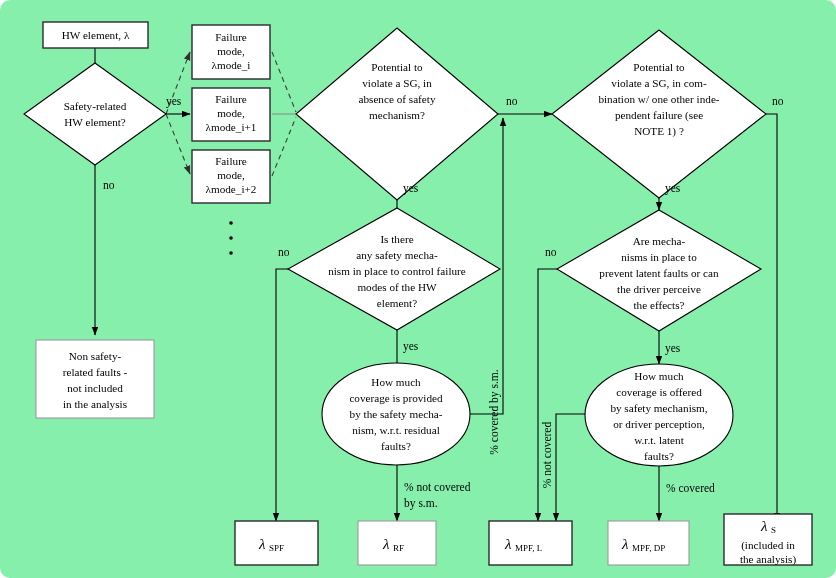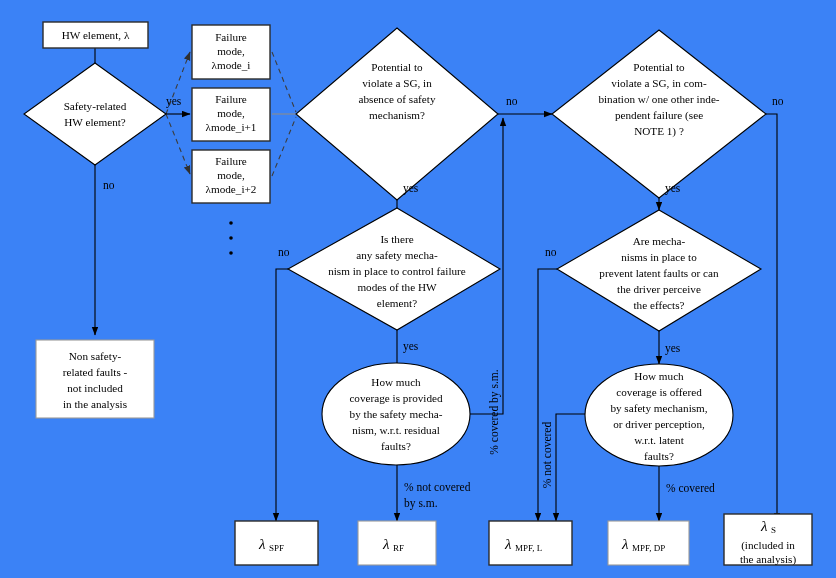--- a/index.html
+++ b/index.html
@@ -1,17 +1,17 @@
 <!DOCTYPE html>
 <html><head>
 <meta charset="utf-8">
 <style>
   html,body{margin:0;padding:0;background:#ffffff;}
   body{width:836px;height:578px;font-family:"Liberation Serif",serif;overflow:hidden;}
-  #chart-root{position:relative;width:836px;height:578px;background:#3b82f6;}
+  #chart-root{position:relative;width:836px;height:578px;background:#86efac;border-radius:10px;}
   svg{display:block;}
   .node-text{font-family:"Liberation Serif",serif;font-size:11.2px;fill:#000;text-anchor:middle;dominant-baseline:middle;}
   .edge-label{font-family:"Liberation Serif",serif;font-size:11.5px;fill:#000;}
   .shape-stroke{fill:#ffffff;stroke:#000000;stroke-width:1.1;}
   .shape-stroke-gray{fill:#ffffff;stroke:#9a9a9a;stroke-width:1.1;}
   .shape-stroke-dark{fill:#ffffff;stroke:#2b2b2b;stroke-width:1.4;}
   .conn{stroke:#000000;stroke-width:1.1;fill:none;}
   .conn-dash{stroke:#3c3c3c;stroke-width:1.1;fill:none;stroke-dasharray:5 4;}
   .conn-gray{stroke:#8c8c8c;stroke-width:1.1;fill:none;}
   .lam{font-family:"Liberation Serif",serif;font-size:15px;font-style:italic;}

